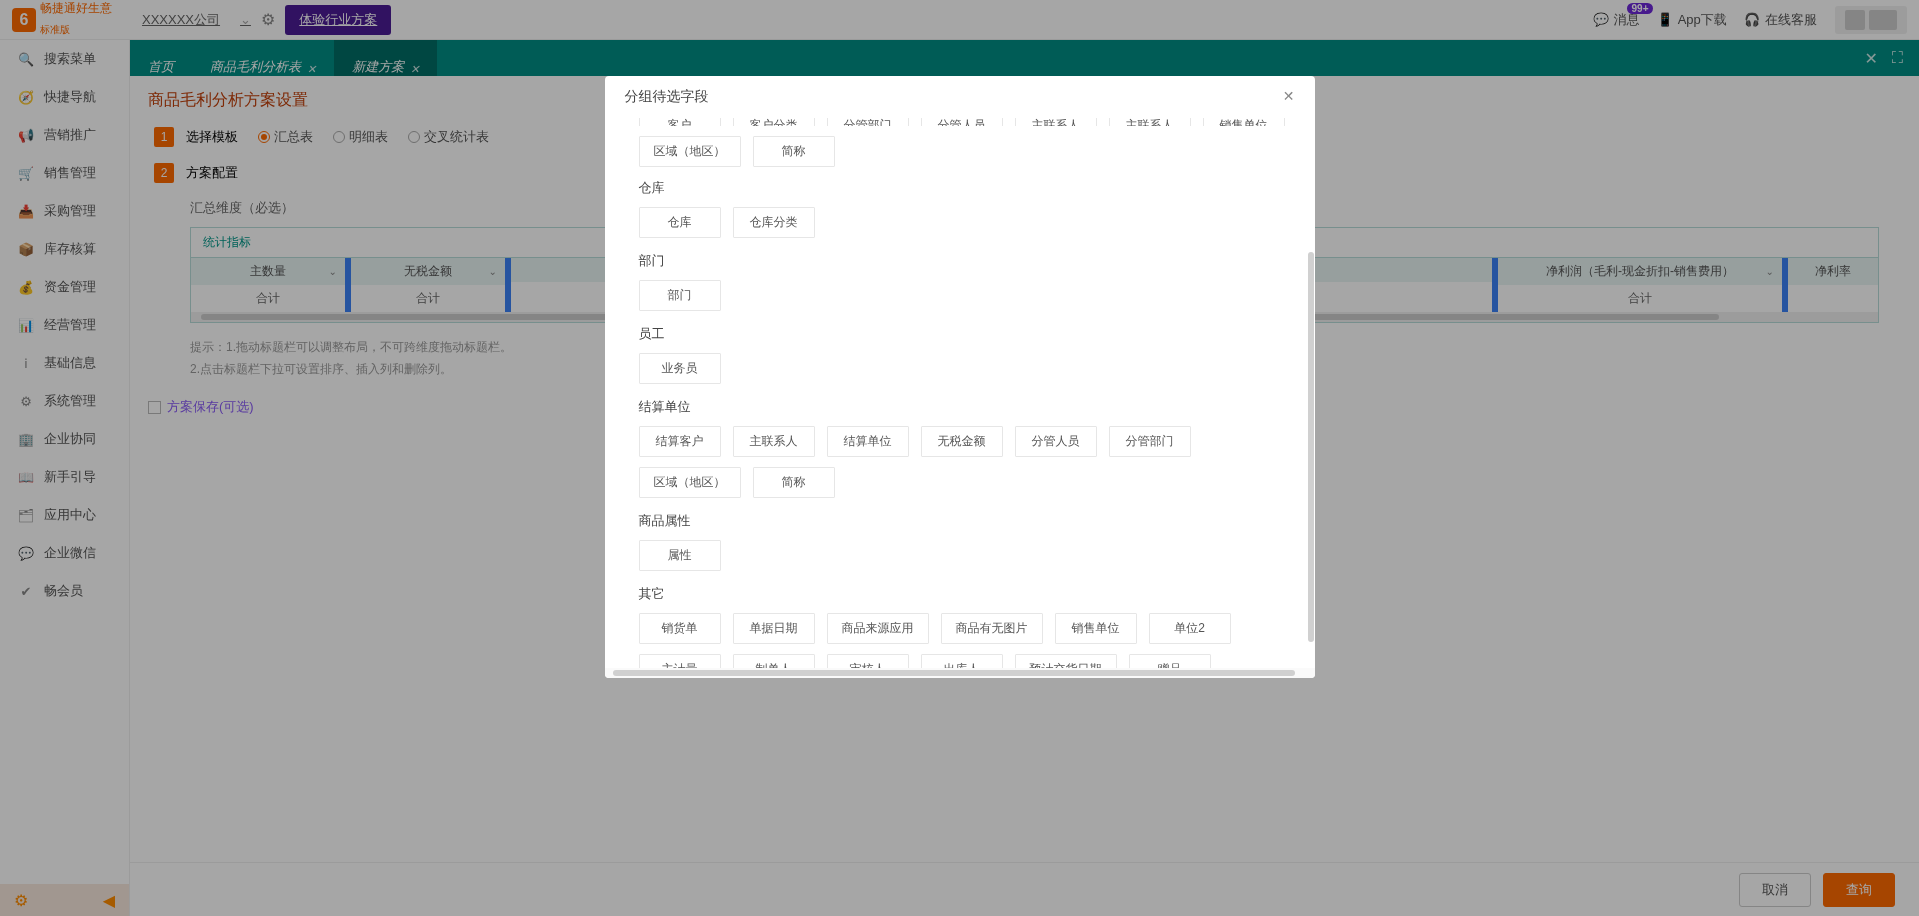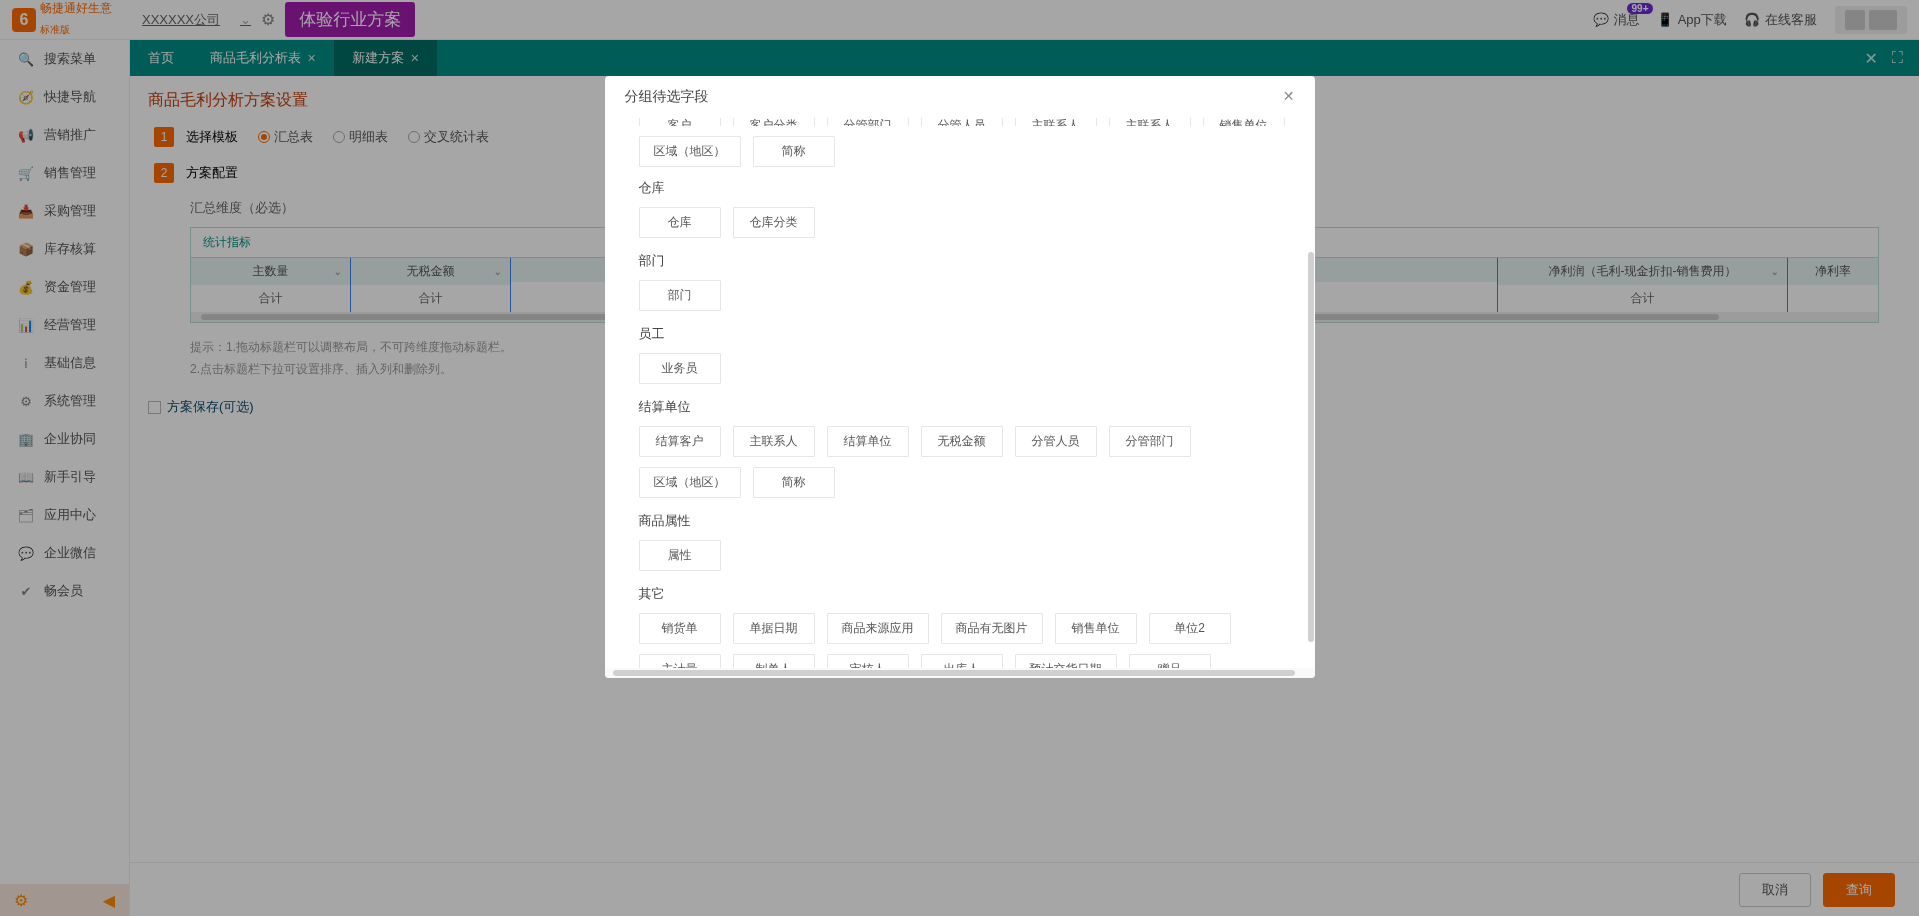--- a/index.html
+++ b/index.html
@@ -7,36 +7,36 @@
 
 
 .header { height: 40px; background: #fff; display: flex; align-items: center; padding: 0 12px; border-bottom: 1px solid #eee; }
 .logo-area { width: 118px; display: flex; align-items: center; gap: 4px; }
 .logo-icon { width: 24px; height: 24px; background: #ff6a00; border-radius: 4px; display: flex; align-items: center; justify-content: center; color: #fff; font-weight: bold; }
 .logo-text { font-size: 12px; color: #ff6a00; line-height: 1.1; }
 .logo-sub { font-size: 10px; color: #ff6a00; margin-top: 8px; }
 .company-select { display: flex; align-items: center; gap: 20px; color: #666; font-size: 13px; margin-left: 12px; text-decoration: underline; }
 .company-select .chevron { color: #aaa; cursor: pointer; }
 .gear-icon { color: #888; cursor: pointer; margin: 0 10px; }
-.orange-btn { background: #a21caf; color: #fff; border: none; padding: 6px 14px; border-radius: 3px; font-size: 17px; cursor: pointer; }
+.orange-btn { background: #4c1d95; color: #fff; border: none; padding: 6px 14px; border-radius: 3px; font-size: 13px; cursor: pointer; text-decoration: underline; }
 .header-right { margin-left: auto; display: flex; align-items: center; gap: 18px; font-size: 13px; color: #555; }
 .header-right .item { display: flex; align-items: center; gap: 4px; cursor: pointer; position: relative; }
 .badge { position: absolute; top: -8px; right: -14px; background: #6d28d9; color: #fff; font-size: 10px; border-radius: 8px; padding: 0 5px; font-weight: bold; }
 .avatar-area { display: flex; align-items: center; gap: 4px; background: #f0f0f0; padding: 4px 10px; border-radius: 3px; }
 .avatar { width: 20px; height: 20px; background: #ccc; border-radius: 2px; }
 
 
 .sidebar { position: absolute; left: 0; top: 40px; width: 130px; height: 876px; background: #fff; border-right: 1px solid #eee; }
 .sidebar-item { display: flex; align-items: center; gap: 10px; padding: 10px 18px; font-size: 13px; color: #555; cursor: pointer; }
 .sidebar-item .ic { width: 16px; height: 16px; display: inline-flex; align-items: center; justify-content: center; color: #888; }
 .sidebar-footer { position: absolute; bottom: 0; left: 0; right: 0; height: 32px; background: #f7e9de; display: flex; align-items: center; justify-content: space-between; padding: 0 14px; }
 
 
 .tabs-bar { position: absolute; left: 130px; top: 40px; right: 0; height: 36px; background: #008e84; display: flex; align-items: center; }
-.tab { color: #fff; padding: 8px 18px; height: 36px; display: flex; align-items: center; font-size: 13px; cursor: pointer; position: relative; }
+.tab { color: #fff; padding: 0 18px; height: 36px; display: flex; align-items: flex-end; font-size: 13px; cursor: pointer; position: relative; font-style: italic; }
 .tab.active { background: #006e66; }
 .tab .close { margin-left: 6px; font-size: 11px; opacity: 0.8; }
 .tabs-right { margin-left: auto; display: flex; gap: 14px; padding-right: 16px; color: #cfece9; }
 
 
 .main { position: absolute; left: 130px; top: 76px; right: 0; bottom: 54px; background: #fff; overflow: hidden; }
 .breadcrumb { padding: 14px 18px 8px; font-size: 16px; color: #c2410c; }
 .step-row { padding: 8px 24px; display: flex; align-items: center; gap: 12px; font-size: 13px; }
 .step-num { width: 20px; height: 20px; background: #ff6a00; color: #fff; display: flex; align-items: center; justify-content: center; border-radius: 2px; font-size: 12px; }
 .radio-group { display: flex; gap: 20px; margin-left: 8px; }
@@ -52,31 +52,31 @@
 .dim-box .hint { color: #888; }
 
 .template-row { margin: 18px 40px 0 60px; font-size: 12px; color: #777; display: flex; align-items: center; gap: 8px; }
 .legend-box { width: 20px; height: 12px; display: inline-block; }
 .legend-drag { background: #cde; }
 .legend-nodrag { background: #eee; }
 
 .table-wrap { margin: 10px 40px 0 60px; border: 1px solid #b7dcd9; }
 .table-header-label { background: #fff; padding: 6px 12px; font-size: 12px; color: #009688; border-bottom: 1px solid #b7dcd9; }
 .table-cols { display: flex; font-size: 12px; }
-.table-col { flex: 0 0 160px; border-right: 1px solid #3b82f6; }
+.table-col { flex: 0 0 160px; border-right: 6px solid #3b82f6; }
 .table-col.wide { flex: 0 0 290px; }
 .table-col .th { background: #e8f4f3; padding: 5px 8px; display: flex; align-items: center; justify-content: center; position: relative; color: #555; }
 .table-col .th .dd { position: absolute; right: 8px; color: #888; font-size: 10px; }
 .table-col .td { padding: 5px 8px; text-align: center; color: #666; }
 .table-scroll { height: 10px; background: #f0f0f0; position: relative; }
 .table-scroll .thumb { position: absolute; left: 10px; width: 90%; height: 6px; top: 2px; background: #ccc; border-radius: 3px; }
 
 .hints { margin: 14px 40px 0 60px; font-size: 12px; color: #999; line-height: 1.8; }
 
-.save-row { padding: 18px 18px; font-size: 13px; color: #0c4a6e; display:flex; align-items:center; gap:6px; }
+.save-row { padding: 18px 18px; font-size: 13px; color: #8b5cf6; display:flex; align-items:center; gap:6px; }
 .chk { width: 13px; height: 13px; border: 1px solid #bbb; display: inline-block; }
 
 
 .footer { position: absolute; left: 130px; right: 0; bottom: 0; height: 54px; background: #fff; border-top: 1px solid #eee; display: flex; align-items: center; justify-content: flex-end; gap: 12px; padding: 0 24px; }
 .btn { padding: 7px 22px; font-size: 13px; border-radius: 3px; cursor: pointer; border: 1px solid #ccc; background: #fff; color: #555; }
 .btn.primary { background: #ff6a00; border-color: #ff6a00; color: #fff; }
 
 
 .overlay { position: absolute; inset: 0; background: rgba(0,0,0,0.35); z-index: 100; }
 .modal { position: absolute; left: 50%; top: 76px; transform: translateX(-50%); width: 710px; height: 602px; background: #fff; z-index: 101; border-radius: 4px; display: flex; flex-direction: column; overflow: hidden; }

